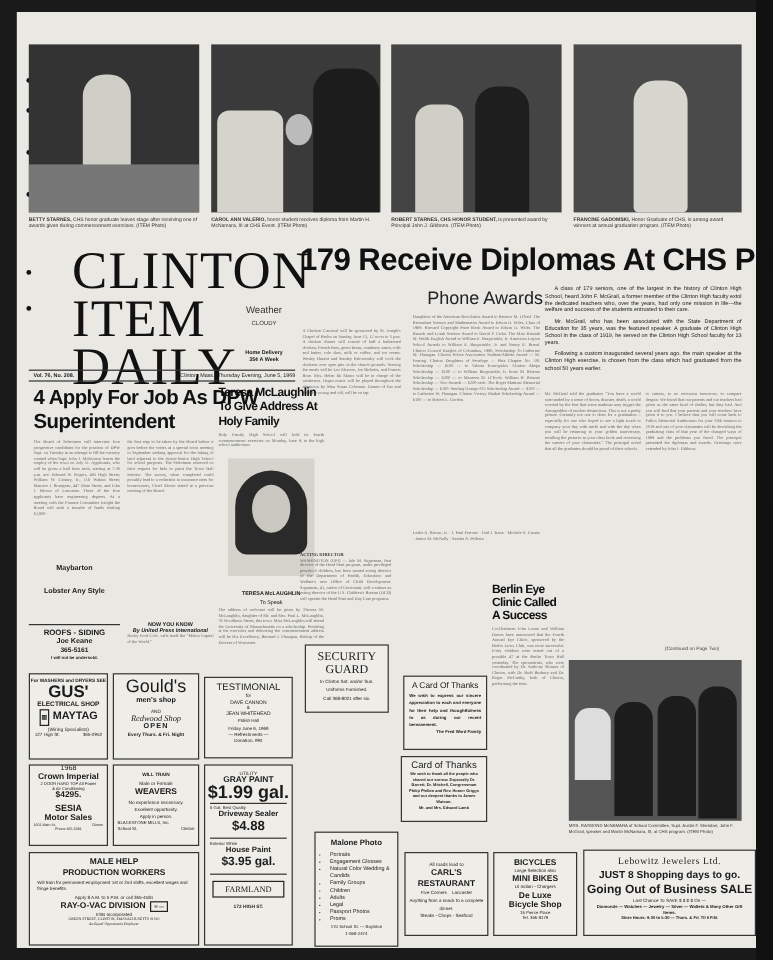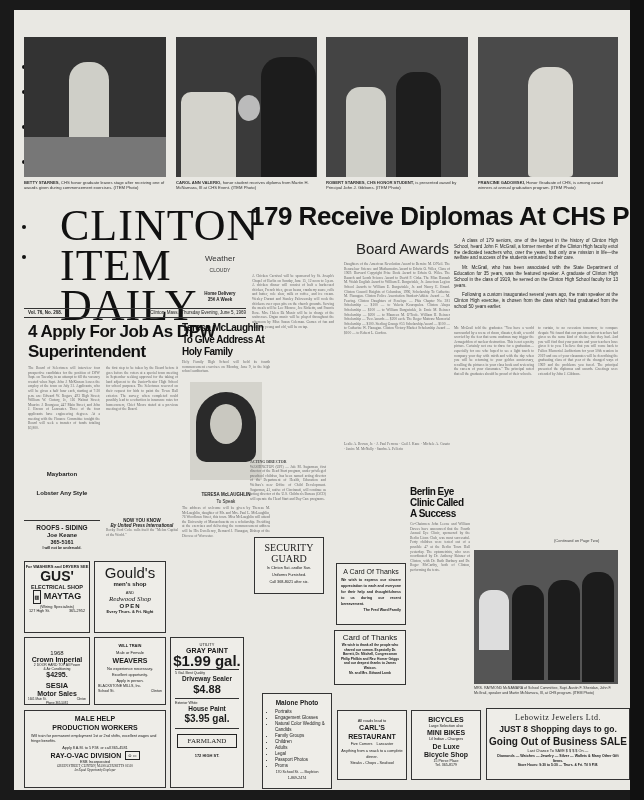--- a/index.html
+++ b/index.html
@@ -72,21 +72,21 @@
       <span>Clinton, Mass., Thursday Evening, June 5, 1969</span>
   </div>
   <div class="abs" style="left:10px;top:307px;width:222px;height:1px;background:#333;"></div>
 
   <div class="abs headline" style="left:236px;top:192px;font-size:26px;line-height:28px;white-space:nowrap;">179 Receive Diplomas At CHS Program</div>
 
   <div class="abs filler" style="left:238px;top:264px;width:82px;height:180px;">
     <span>A Chicken Carnival will be sponsored by St. Joseph's Chapel of Berlin on Sunday, June 15, 12 noon to 5 p.m.</span> A chicken dinner will consist of half a barbecued chicken, French fries, green beans, cranberry sauce, rolls and butter, cole slaw, milk or coffee, and ice cream. Wesley Durant and Stanley Palowensky will cook the chickens over open pits on the church grounds. Serving the meals will be Leo Monroe, Joe Ricketts, and Francis Rose. Mrs. Helen Ek Manic will be in charge of the waitresses. Organ music will be played throughout the afternoon by Miss Susan Coleman. Games of fun and skill, for young and old, will be on tap.
   </div>
 
-  <div class="abs" style="left:342px;top:230px;font-family:'Liberation Sans',sans-serif;font-size:15px;color:#222;">Board Awards</div>
+  <div class="abs" style="left:342px;top:230px;font-family:'Liberation Sans',sans-serif;font-size:15px;color:#222;">Phone Awards</div>
   <div class="abs filler" style="left:330px;top:252px;width:106px;height:190px;">
     <span>Daughters of the American Revolution Award to Bernice M. O'Neil</span>. The Rensselaer Science and Mathematics Award to Edwin O. Wiles, Class of 1969. Harvard Copyright Prize Book Award to Edwin O. Wiles. <span>The Bausch and Lomb Science Award to David F. Cirka</span>. The Miss Hannah M. Walsh English Award to William E. Burgwinkle, Jr. American Legion School Awards to William E. Burgwinkle, Jr. and Nancy E. Brand. <span>Clinton Council Knights of Columbus, 1996, Scholarship To Catherine M. Flanagan</span>. <span>Clinton Police Association Student-Athlete Award — M. Fearing</span>. Clinton Daughters of Penelope — Phia Chapter No. 381 Scholarship — $100 — to Valeria Kouropalos. Clinton Abepa Scholarship — $100 — to William Burgwinkle, Jr. Ernie M. Reisner Scholarship — $200 — to Maureen M. O'Toole. William H. Reisner Scholarship — Two Awards — $200 each. The Roger Mattraw Memorial Scholarship — $100. Sterling Grange #55 Scholarship Award — $100 — to Catherine W. Flanagan. Clinton Victory Market Scholarship Award — $100 — to Robert L. Gordon.
   </div>
 
   <div class="abs" style="left:440px;top:228px;width:164px;font-family:'Liberation Sans',sans-serif;font-size:4.6px;line-height:5.8px;color:#222;text-align:justify;">
     <p style="margin:0 0 4px 0;text-indent:8px;">A class of 179 seniors, one of the largest in the history of Clinton High School, heard John F. McGrail, a former member of the Clinton High faculty extol the dedicated teachers who, over the years, had only one mission in life—the welfare and success of the students entrusted to their care.</p>
     <p style="margin:0 0 4px 0;text-indent:8px;">Mr. McGrail, who has been associated with the State Department of Education for 35 years, was the featured speaker. A graduate of Clinton High School in the class of 1919, he served on the Clinton High School faculty for 13 years.</p>
     <p style="margin:0;text-indent:8px;">Following a custom inaugurated several years ago, the main speaker at the Clinton High exercise, is chosen from the class which had graduated from the school 50 years earlier.</p>
   </div>
   <div class="abs filler" style="left:440px;top:316px;width:80px;height:210px;">Mr. McGrail told the graduates "You have a world surrounded by a scene of doom, disaster, death, a world worried by the fear that some madman may trigger the Armageddon of nuclear destruction. This is not a pretty picture. Certainly not one to draw for a graduation—especially for one who hoped to see a light touch to company your day with mirth and with the day when you will be returning to your golden anniversary, recalling the pictures in your class book and reviewing the careers of your classmates." The principal noted that all the graduates should be proud of their schools.</div>
@@ -143,22 +143,33 @@
 
   <div class="abs ad" style="left:80px;top:551px;width:72px;height:72px;padding-top:2px;">
     <div style="font-family:Liberation Sans, sans-serif;font-size:15px;line-height:17px;">Gould's</div>
     <div style="font-size:6px;font-weight:bold;">men's shop</div>
     <div style="font-size:4px;margin-top:3px;">AND</div>
     <div style="font-family:'Liberation Serif',serif;font-style:italic;font-size:7px;">Redwood Shop</div>
     <div style="font-size:6px;font-weight:bold;letter-spacing:1px;">OPEN</div>
     <div style="font-size:4px;font-weight:bold;">Every Thurs. &amp; Fri. Night</div>
   </div>
 
-
-  <div class="abs ad" style="left:10px;top:627px;width:66px;height:68px;padding-top:12px;">
+  <div class="abs ad" style="left:156px;top:554px;width:74px;height:68px;padding-top:2px;">
+    <div style="font-size:8px;line-height:11px;">TESTIMONIAL</div>
+    <div style="font-size:3.8px;line-height:5px;">for</div>
+    <div style="font-size:4.2px;line-height:5px;">DAVE CANNON</div>
+    <div style="font-size:3.8px;line-height:4px;">&amp;</div>
+    <div style="font-size:4.2px;line-height:6px;">JEAN WHITEHEAD</div>
+    <div style="font-size:3.8px;line-height:6px;">Polish Hall</div>
+    <div style="font-size:3.8px;line-height:6px;">Friday June 6, 1969</div>
+    <div style="font-size:3.8px;line-height:5px;">— Refreshments —</div>
+    <div style="font-size:3.8px;line-height:5px;">Donation, 99¢</div>
+  </div>
+
+  <div class="abs ad" style="left:10px;top:627px;width:66px;height:68px;padding-top:0;">
     <div style="font-size:6px;">1968</div>
     <div style="font-size:7px;font-weight:bold;">Crown Imperial</div>
     <div style="font-size:3.4px;line-height:4px;padding:0 8px;">2 DOOR HARD TOP All Power &amp; Air Conditioning</div>
     <div style="font-size:7px;font-weight:bold;">$4295.</div>
     <div style="font-size:7.5px;font-weight:bold;margin-top:3px;">SESIA</div>
     <div style="font-size:7px;font-weight:bold;">Motor Sales</div>
     <div style="font-size:3px;display:flex;justify-content:space-between;padding:0 3px;">
         <span>1601 Main St.</span>
         <span>Clinton</span>
       </div>

